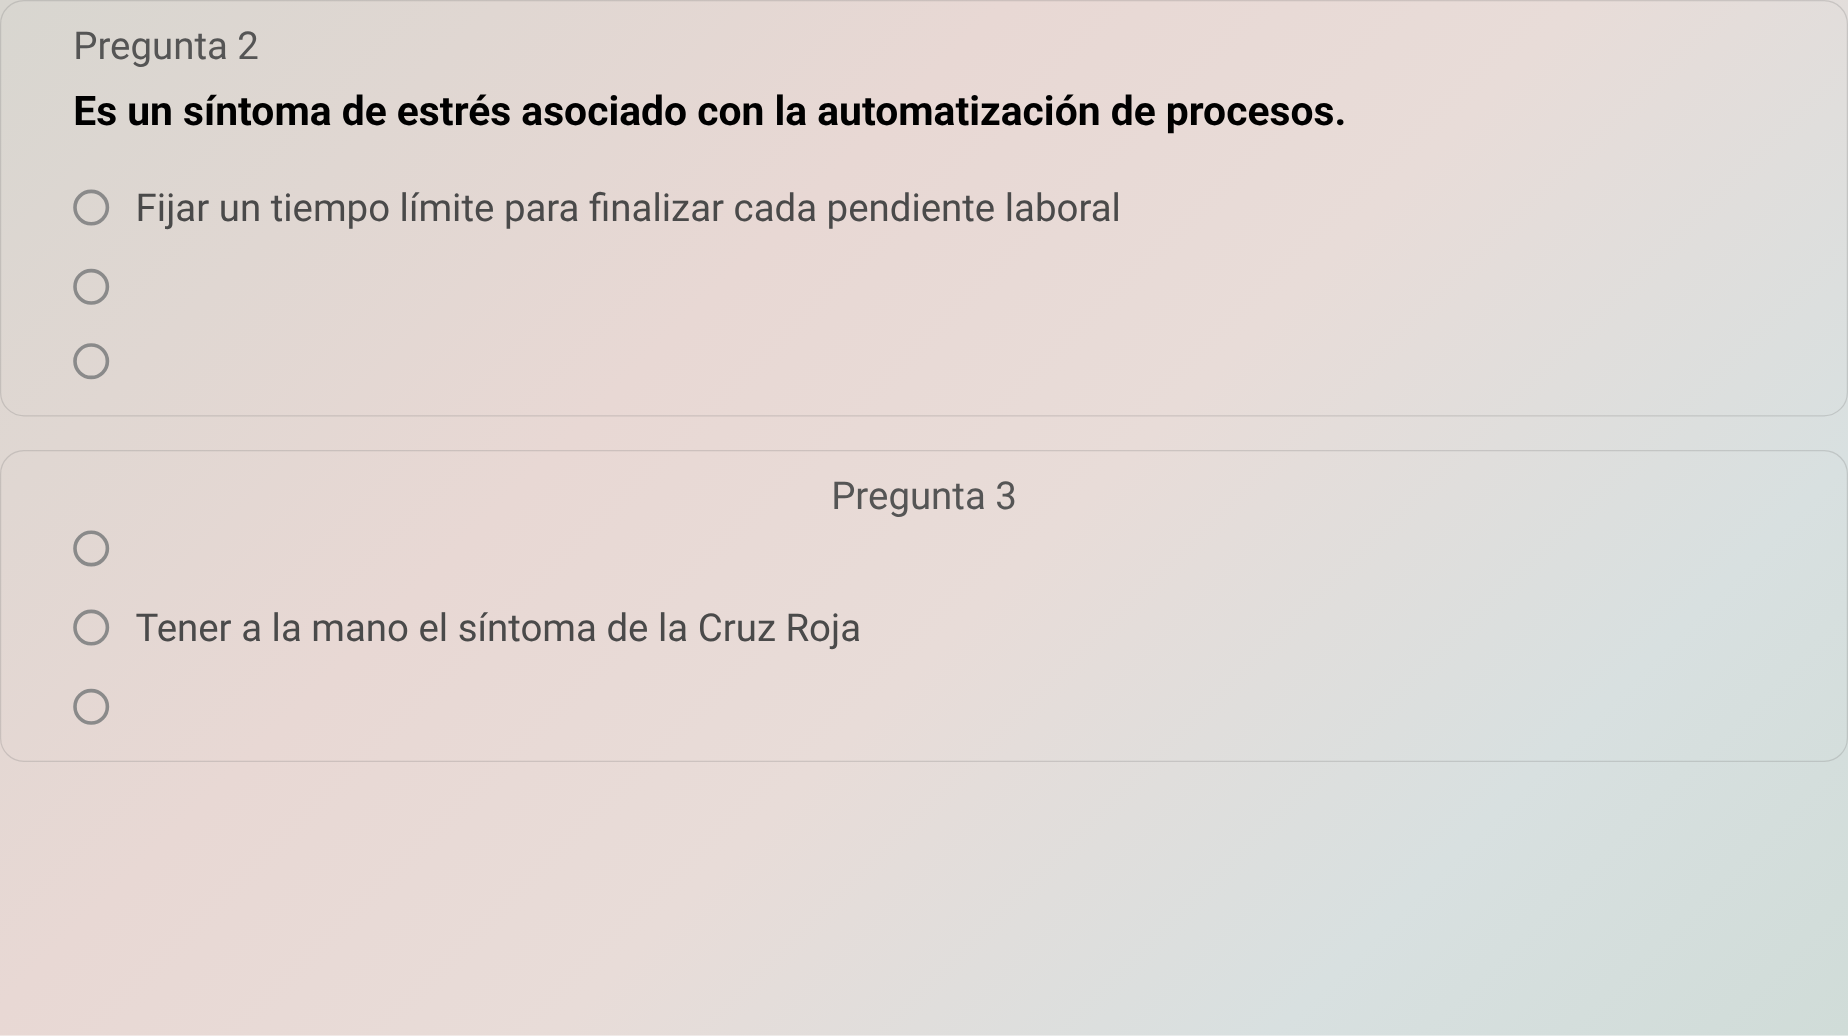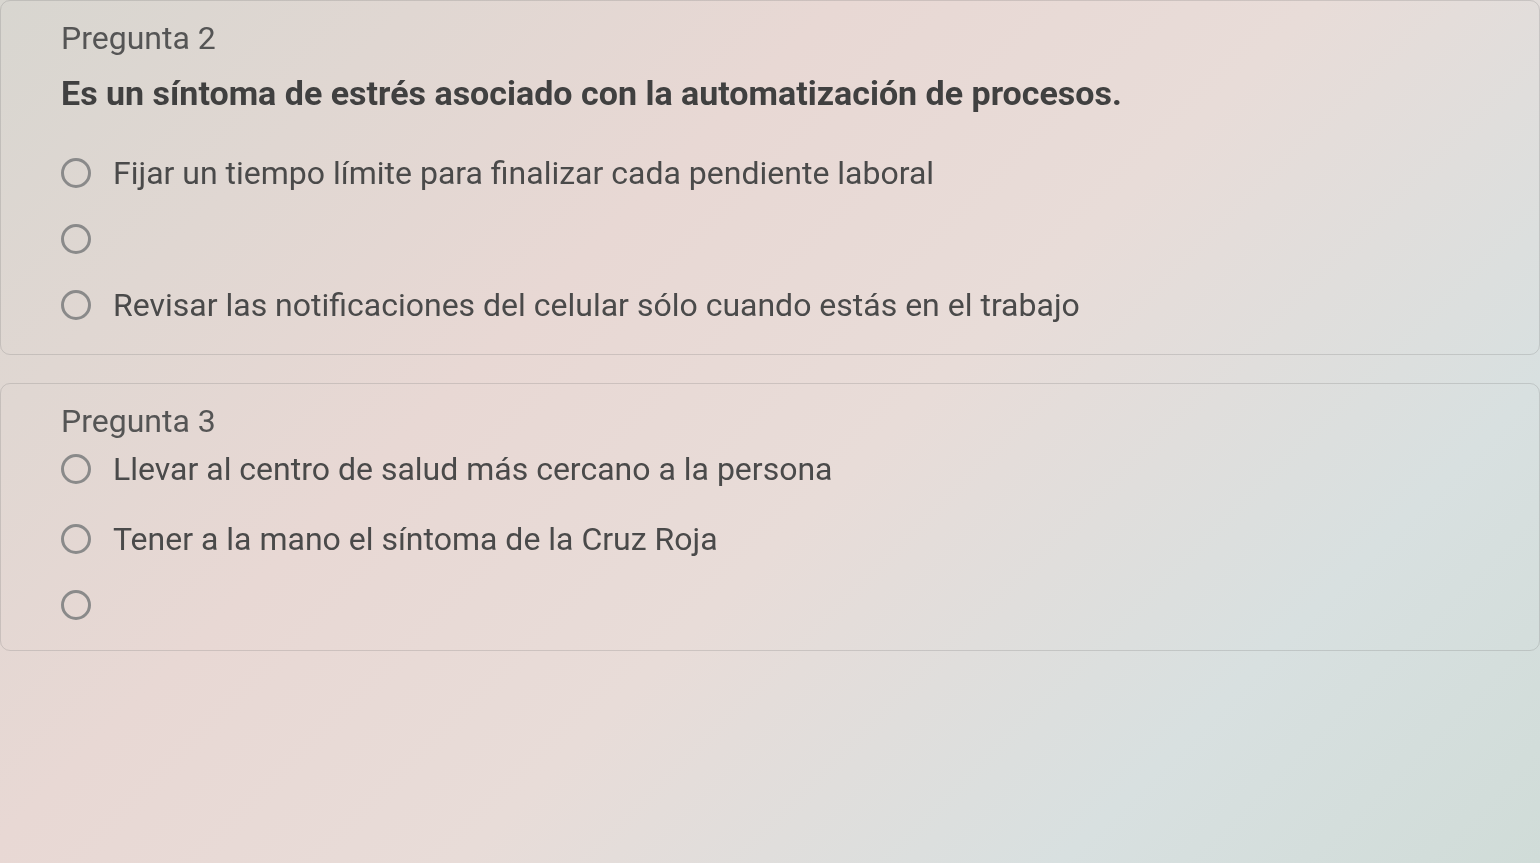--- a/index.html
+++ b/index.html
@@ -6,33 +6,33 @@
   html, body { width: 1540px; height: 863px; }
   body {
     font-family: "Segoe UI", Roboto, Arial, sans-serif;
     background: linear-gradient(135deg, #d8d6d0 0%, #e8d8d4 35%, #e8dcd8 55%, #d8e0e0 80%, #d0dcd8 100%);
     color: #3a3a3a;
   }
   .card {
     margin: 0;
     padding: 18px 60px 30px 60px;
     border: 1px solid rgba(120,120,120,0.25);
-    border-radius: 10px;
+    border-radius: 20px;
   }
-  .card + .card { margin-top: 28px; }
+  .card + .card { margin-top: 28px; text-align: center; }
   .q-number {
     font-size: 32px;
     font-weight: 400;
     color: #555;
     margin-bottom: 10px;
   }
   .q-text {
     font-size: 34px;
     font-weight: 700;
-    color: #404040;
+    color: #000000;
     line-height: 1.55;
     margin-bottom: 34px;
   }
   .options { display: flex; flex-direction: column; gap: 32px; }
   .option {
     display: flex;
     align-items: center;
     gap: 22px;
     cursor: pointer;
   }
@@ -59,31 +59,29 @@
   <div class="options">
     <label class="option">
       <span class="radio"></span>
       <span class="opt-label">Fijar un tiempo límite para finalizar cada pendiente laboral</span>
     </label>
     <label class="option">
       <span class="radio"></span>
     </label>
     <label class="option">
       <span class="radio"></span>
-      <span class="opt-label">Revisar las notificaciones del celular sólo cuando estás en el trabajo</span>
     </label>
   </div>
 </div>
 
 <div class="card">
   <div class="q-number">Pregunta 3</div>
   <div class="options">
     <label class="option">
       <span class="radio"></span>
-      <span class="opt-label">Llevar al centro de salud más cercano a la persona</span>
     </label>
     <label class="option">
       <span class="radio"></span>
       <span class="opt-label">Tener a la mano el síntoma de la Cruz Roja</span>
     </label>
     <label class="option">
       <span class="radio"></span>
     </label>
   </div>
 </div>

